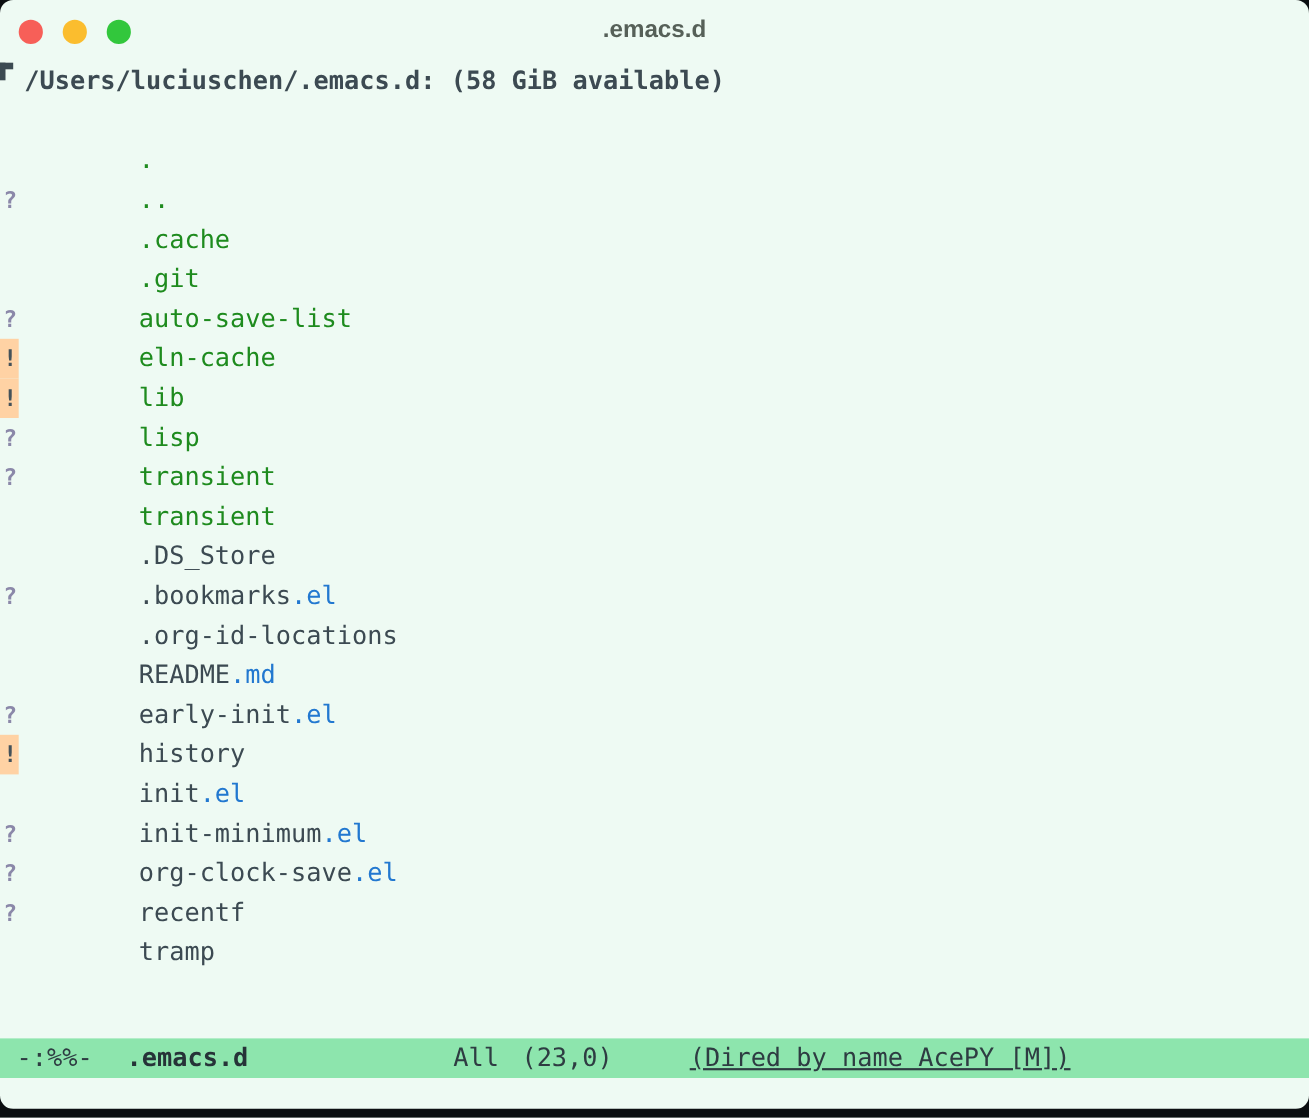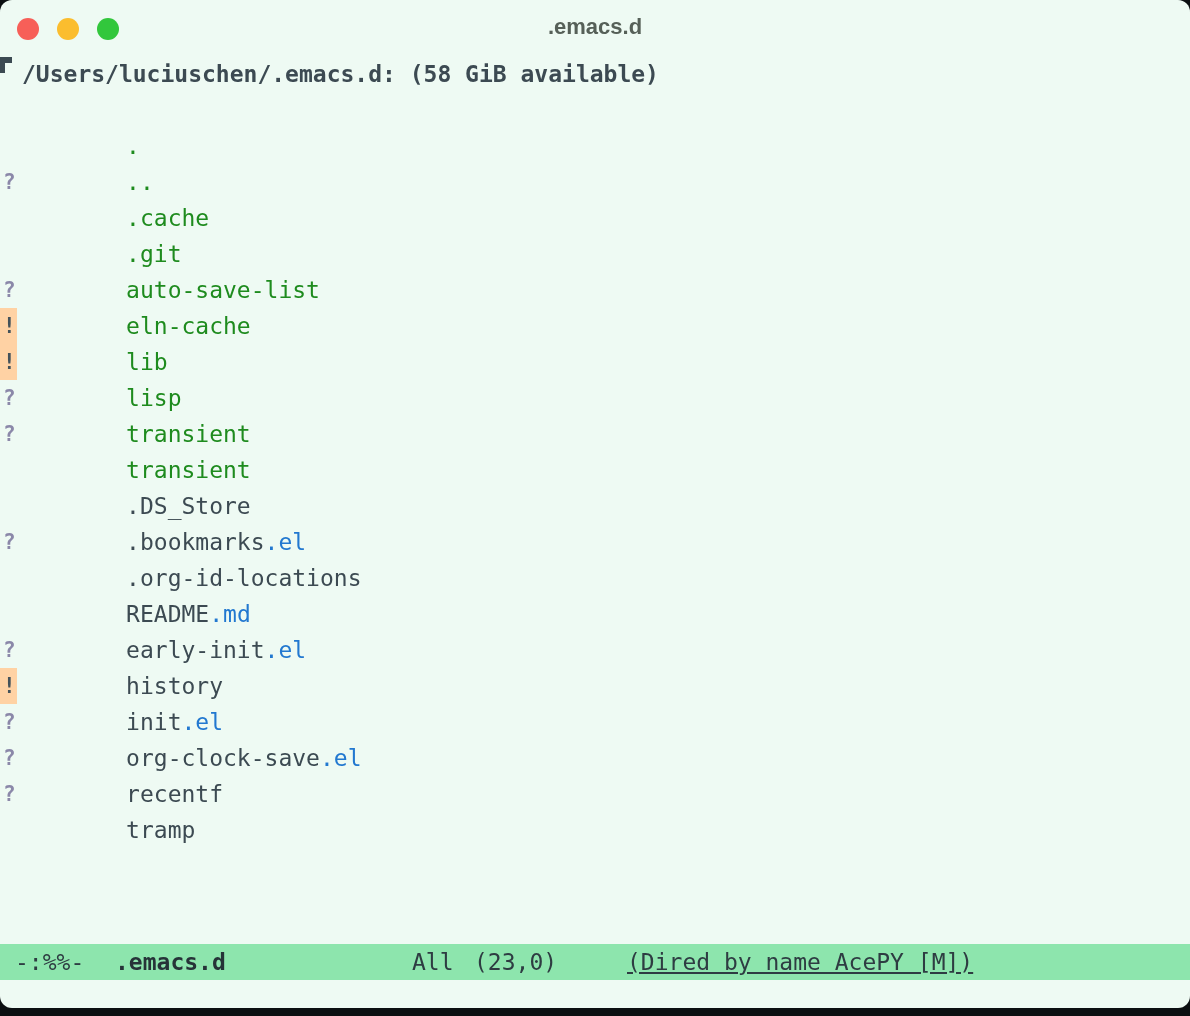--- a/index.html
+++ b/index.html
@@ -169,20 +169,23 @@
         <div class="line dired-row">
       <span class="fringe"></span><span class="fname"><span class="base file">early-init</span><span class="ext">.el</span></span>
     </div>
         <div class="line dired-row">
       <span class="fringe quest">?</span><span class="fname"><span class="base file">history</span><span class="ext"></span></span>
     </div>
         <div class="line dired-row">
       <span class="fringe warn">!</span><span class="fname"><span class="base file">init</span><span class="ext">.el</span></span>
     </div>
         <div class="line dired-row">
+      <span class="fringe"></span><span class="fname"><span class="base file">init-minimum</span><span class="ext">.el</span></span>
+    </div>
+        <div class="line dired-row">
       <span class="fringe quest">?</span><span class="fname"><span class="base file">org-clock-save</span><span class="ext">.el</span></span>
     </div>
         <div class="line dired-row">
       <span class="fringe quest">?</span><span class="fname"><span class="base file">recentf</span><span class="ext"></span></span>
     </div>
         <div class="line dired-row">
       <span class="fringe quest">?</span><span class="fname"><span class="base file">tramp</span><span class="ext"></span></span>
     </div>
       </div>
   </div>

